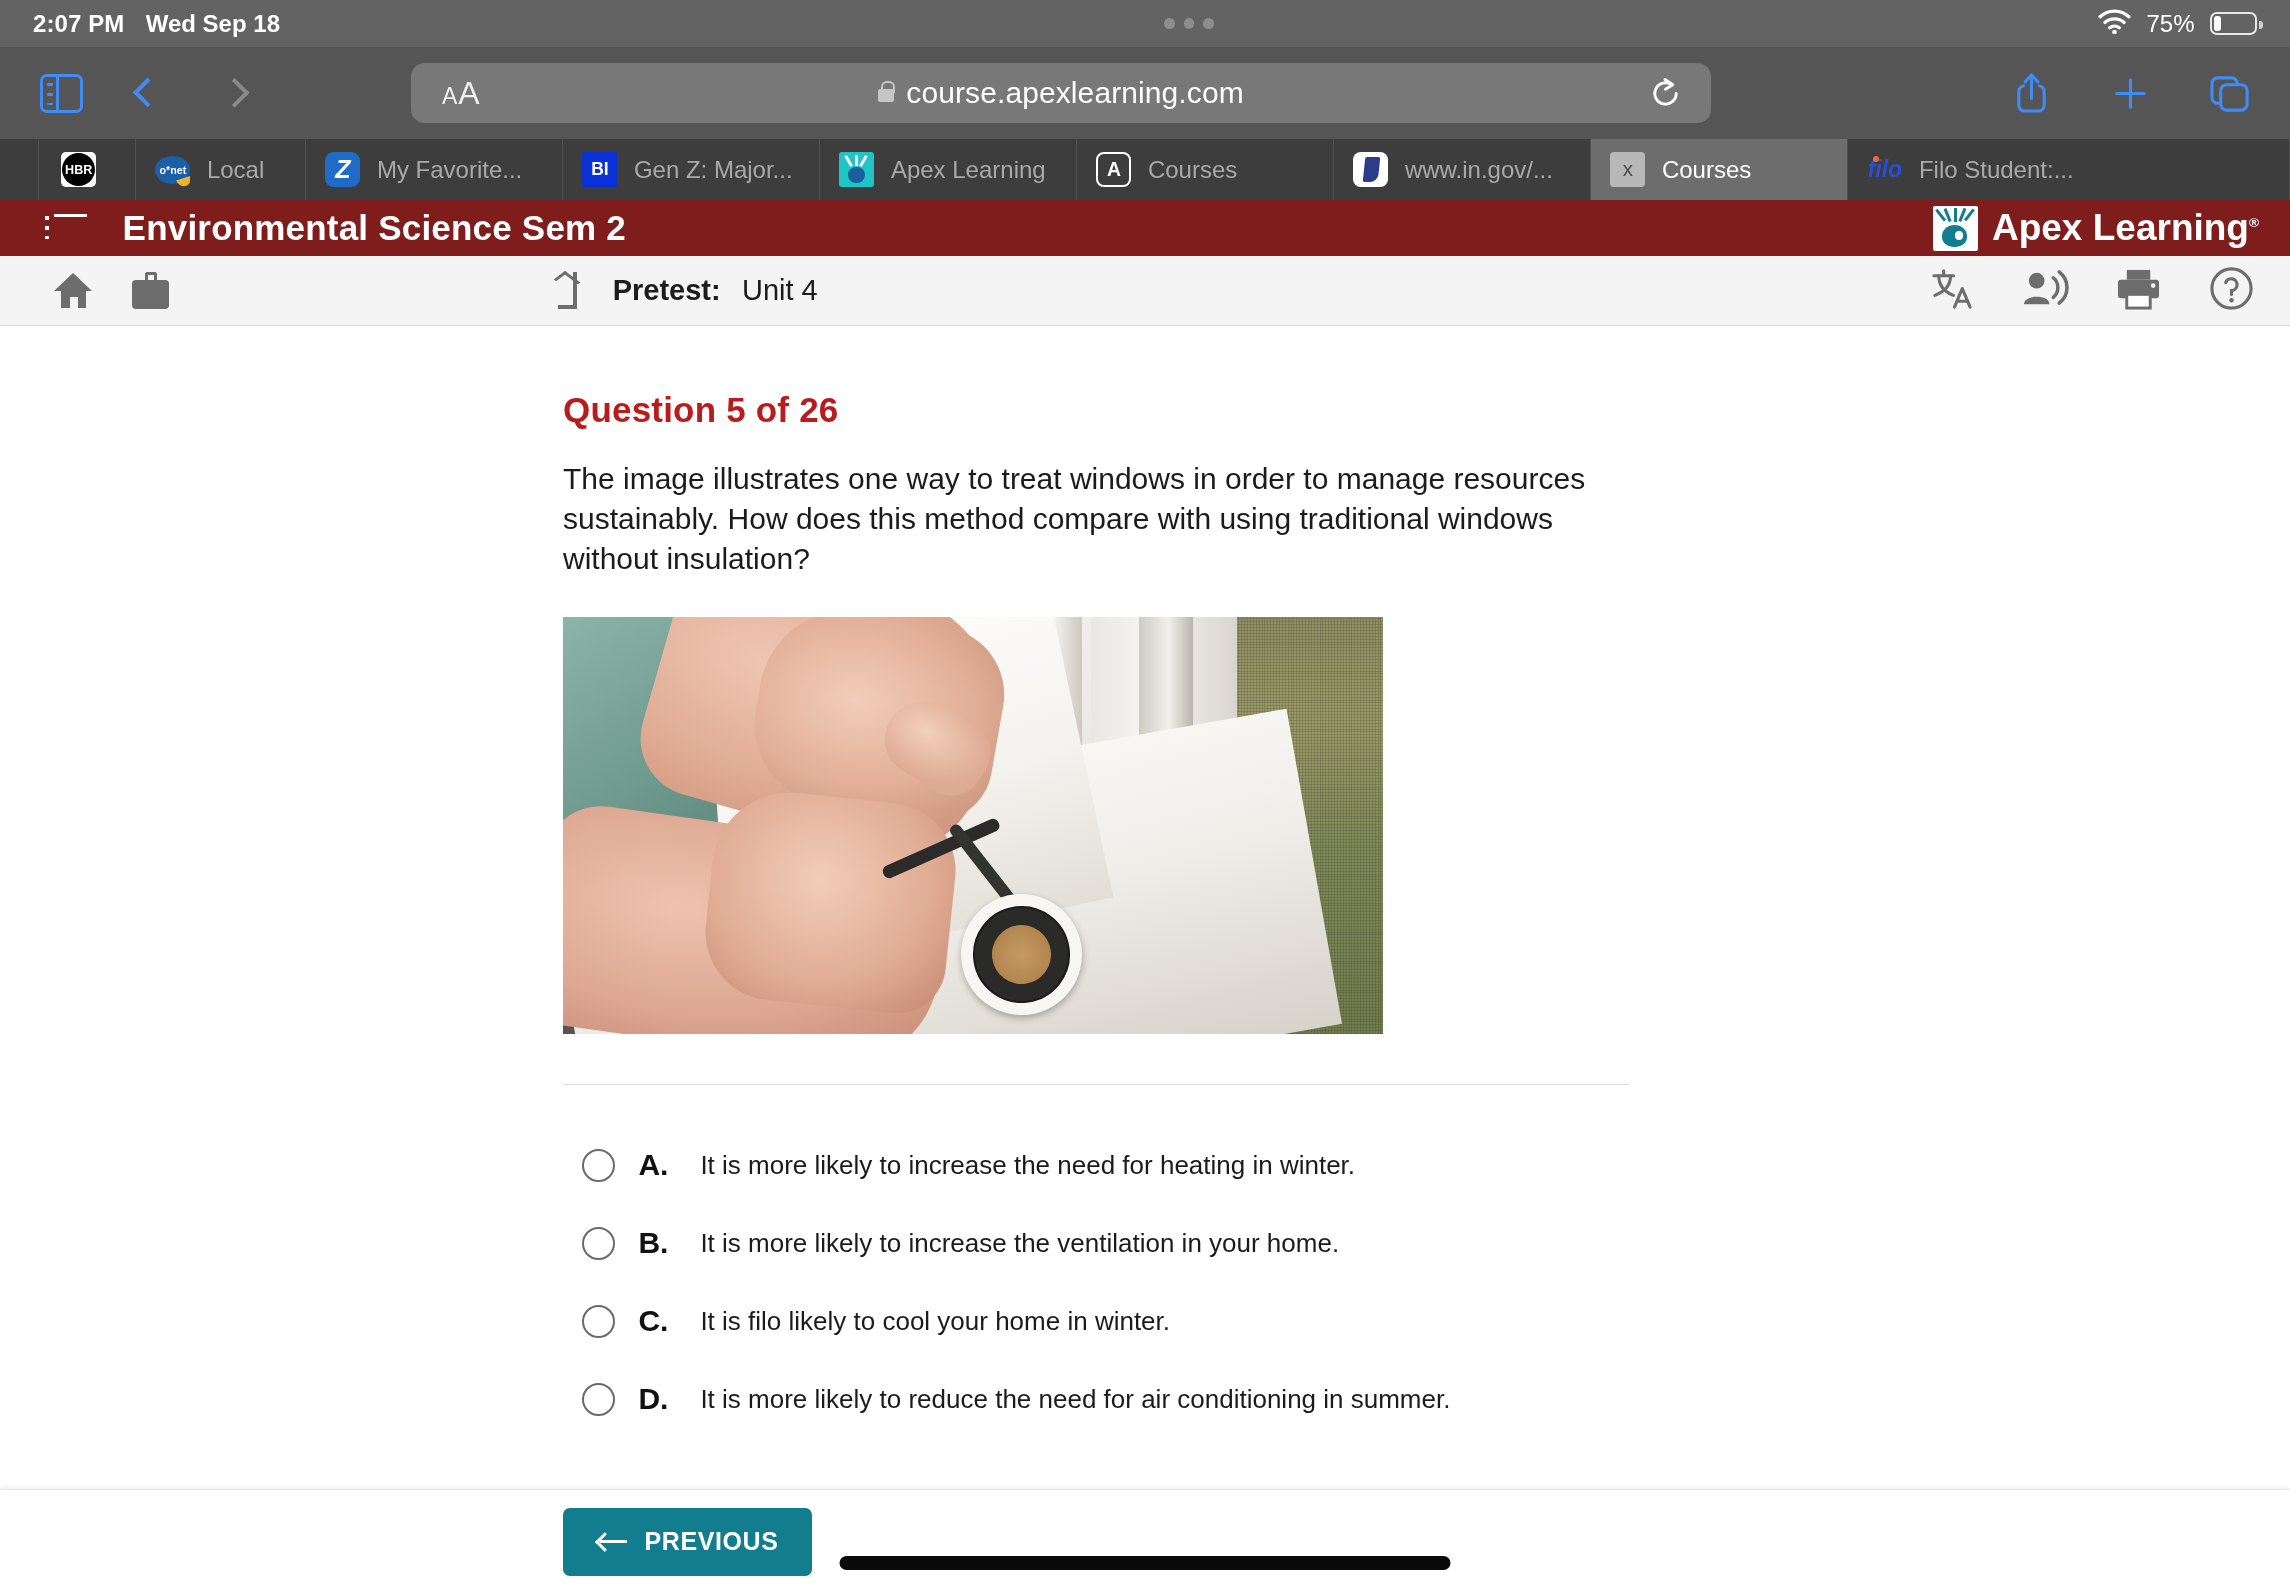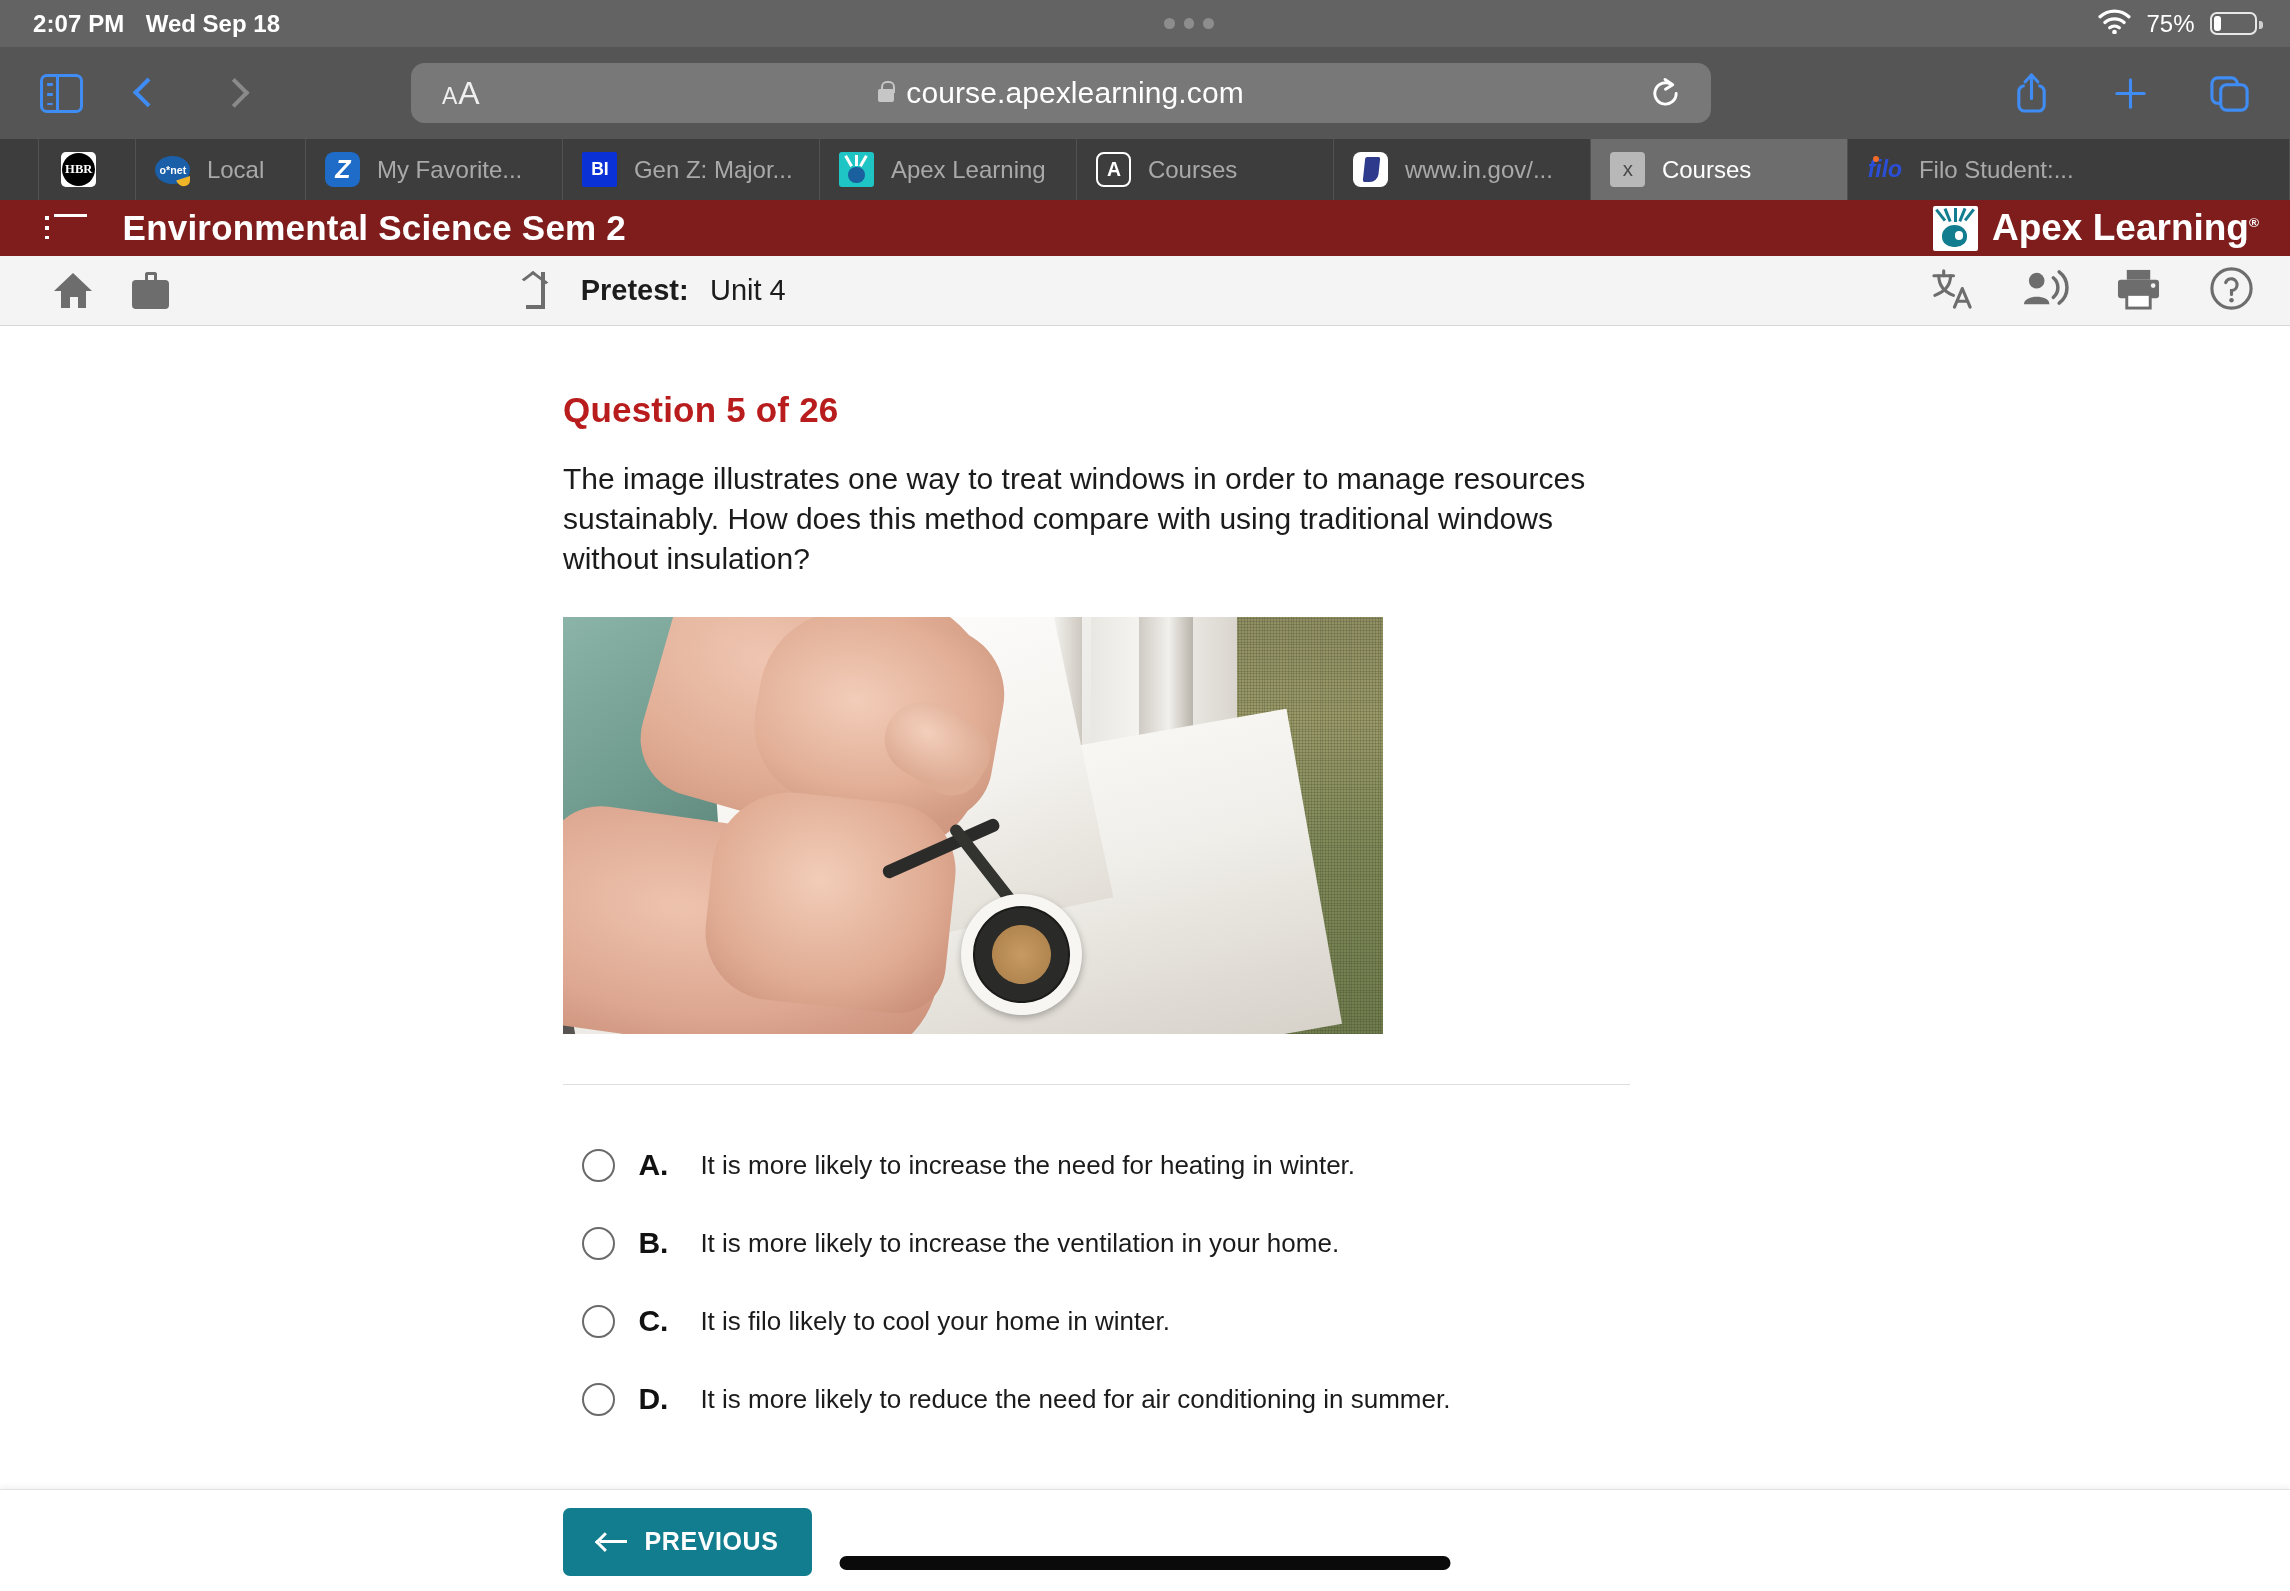--- a/index.html
+++ b/index.html
@@ -108,21 +108,21 @@
     flex: 0 0 auto;
   }
   .tab.spacer { flex: 0 0 39px; padding: 0; }
   .tab.active { background: #6d6d6d; color: #ffffff; }
   .tab .label { overflow: hidden; text-overflow: ellipsis; }
   .favicon {
     width: 35px; height: 35px; border-radius: 6.8px; flex: 0 0 35px;
     display: flex; align-items: center; justify-content: center;
     font-size: 16.5px; font-weight: bold; overflow: hidden;
   }
-  .fav-hbr { background: #ffffff; border-radius: 4.9px; font-family: Liberation Serif, serif; }
+  .fav-hbr { background: #ffffff; border-radius: 4.9px; }
   .fav-hbr .circ {
     width: 33px; height: 33px; border-radius: 50%; background: #000; color: #fff;
     display: flex; align-items: center; justify-content: center; font-size: 12.6px; font-weight: 700;
   }
   .fav-onet { background: transparent; position: relative; }
   .fav-onet .oval {
     width: 35px; height: 28px; border-radius: 50%; background: #1a5fa8; color: #fff;
     display: flex; align-items: center; justify-content: center; font-size: 10.7px; font-weight: 700;
   }
   .fav-onet .swoosh {
@@ -162,21 +162,21 @@
   }
   .brand-mark .head { position: absolute; left: 8.7px; bottom: 3.9px; width: 25px; height: 22px; border-radius: 50% 50% 45% 45%; background: #127d8e; }
   .brand-mark .head::after { content: ""; position: absolute; left: 12.6px; top: 6.8px; width: 8.7px; height: 8.7px; border-radius: 50%; background: #ffffff; }
   .brand-mark .r { position: absolute; width: 3.4px; background: #127d8e; top: 2.9px; height: 13.6px; }
   .brand-text { color: #ffffff; font-size: 37px; font-weight: 600; }
   .brand-text sup { font-size: 13.6px; vertical-align: super; }
 
   
   .subbar {
     height: 70px; background: #f4f4f4; border-bottom: 1.5px solid #d8d8d8;
-    display: flex; align-items: center; padding: 0 35px;
+    display: flex; align-items: center; padding: 0 35px; gap: 32px;
   }
   .subbar .left-icons { display: flex; align-items: center; gap: 39px; margin-left: 19.4px; }
   .home-ico { width: 39px; height: 35px; position: relative; }
   .home-ico .roof { position: absolute; left: 0; top: 0; width: 0; height: 0; border-left: 19.4px solid transparent; border-right: 19.4px solid transparent; border-bottom: 18.4px solid #6d6d6d; }
   .home-ico .body { position: absolute; left: 6.8px; top: 16.5px; width: 25px; height: 18.4px; background: #6d6d6d; }
   .home-ico .door { position: absolute; left: 15.5px; top: 24px; width: 7.8px; height: 10.7px; background: #f4f4f4; }
   .case-ico { width: 37px; height: 37px; position: relative; }
   .case-ico .box { position: absolute; left: 0; top: 7.8px; width: 37px; height: 29px; background: #6d6d6d; border-radius: 3.9px; }
   .case-ico .handle { position: absolute; left: 12.6px; top: 0; width: 11.6px; height: 10.7px; border: 3.9px solid #6d6d6d; border-bottom: none; border-radius: 2.9px 2.9px 0 0; }
   .crumb { display: flex; align-items: center; gap: 21.3px; margin-left: 357px; }

